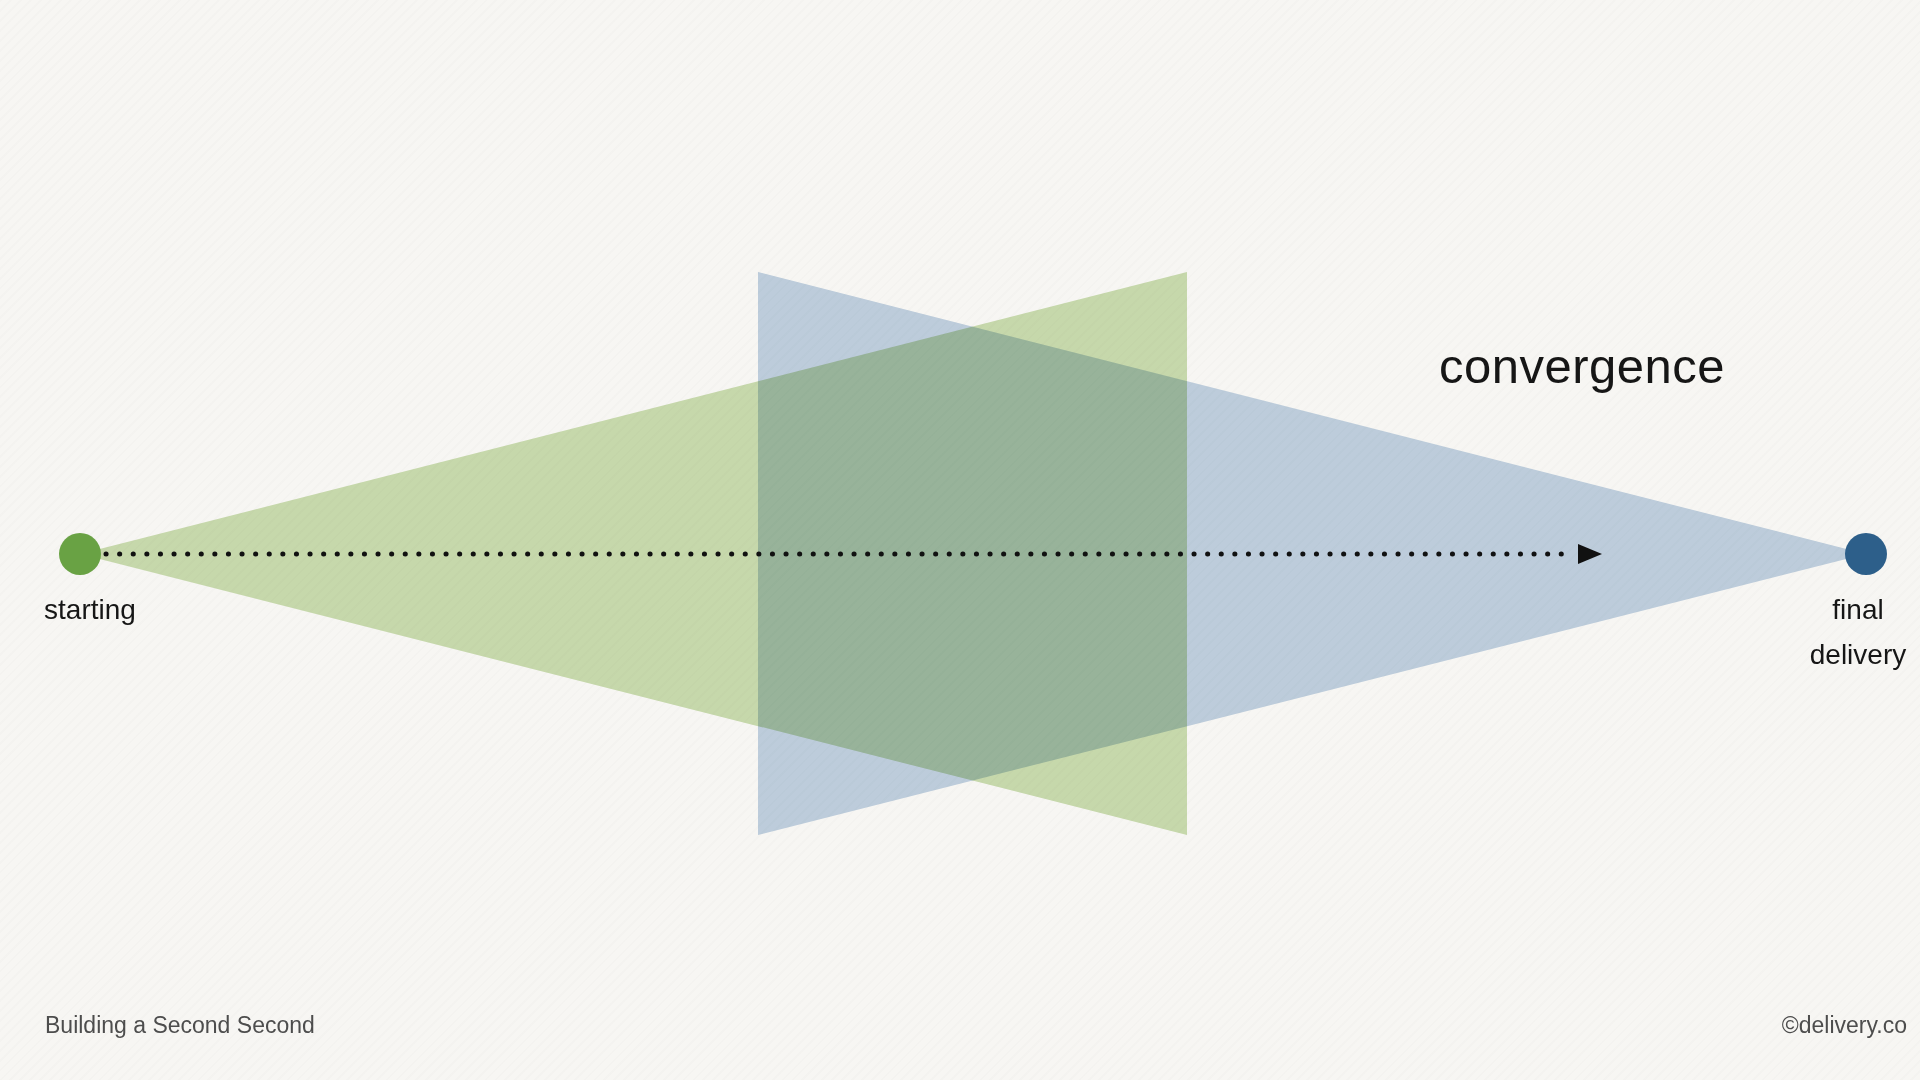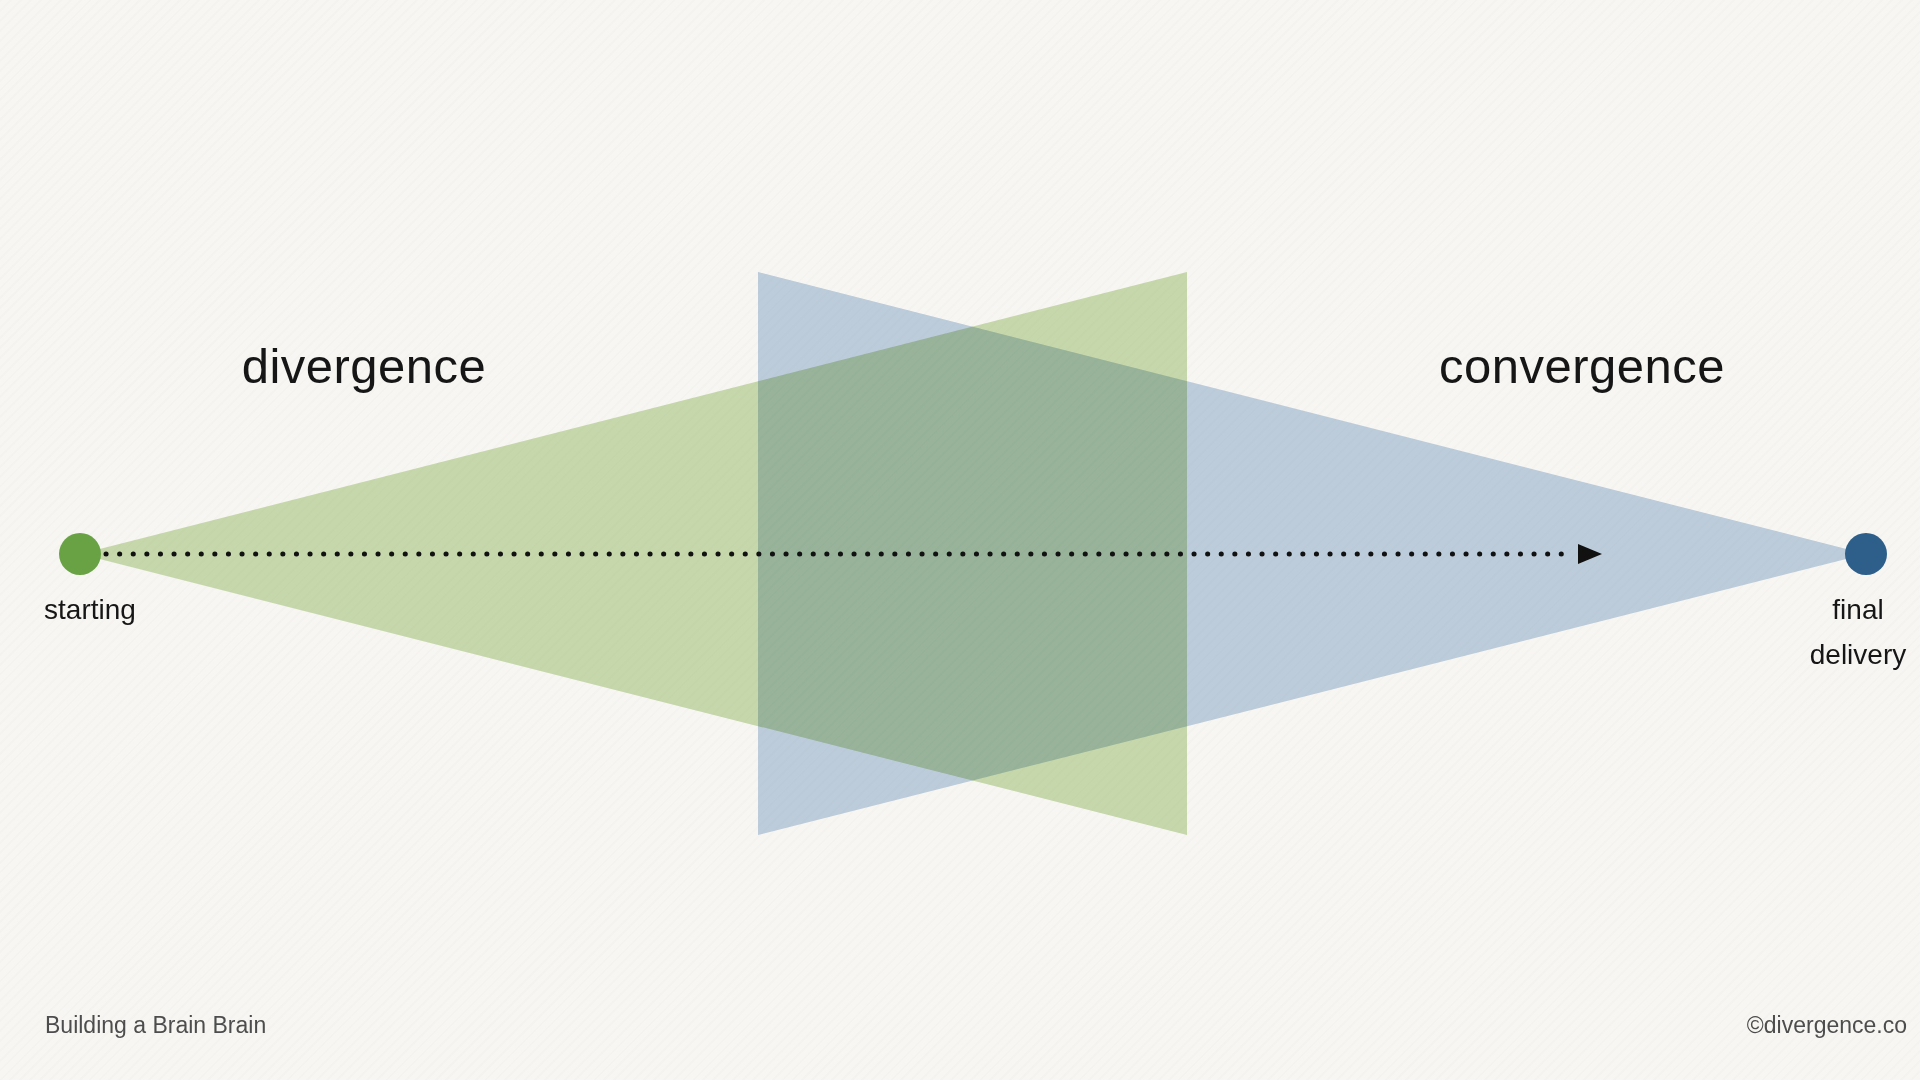--- a/index.html
+++ b/index.html
@@ -65,30 +65,29 @@
 
     <line x1="106" y1="554" x2="1572" y2="554" stroke-width="5" stroke-linecap="round" stroke-dasharray="0.1 13.5" stroke="#111111"></line>
 
     <polygon points="1602,554 1578,544 1578,564" fill="#111111"></polygon>
 
     <circle cx="80" cy="554" r="21" fill="#69a244"></circle>
 
     <circle cx="1866" cy="554" r="21" fill="#2d5f8a"></circle>
   </svg>
 
-  <div class="label phase-label" style="left: 364px; top: 338px;">divergence</div>
 
   <div class="label phase-label" style="left: 1582px; top: 338px; text-align: center;">convergence</div>
 
   <div class="label point-label" style="left: 90px; top: 588px;">
     <div>starting</div>
   </div>
 
   <div class="label point-label" style="left: 1858px; top: 588px;">
     <div>final</div>
     <div>delivery</div>
   </div>
 
-  <div class="footer-text" style="left: 45px; top: 1012px;">Building a Brain Brain</div>
+  <div class="footer-text" style="left: 45px; top: 1012px;">Building a Second Second</div>
 
-  <div class="footer-text" style="right: 13px; top: 1012px;">©divergence.co</div>
+  <div class="footer-text" style="right: 13px; top: 1012px;">©delivery.co</div>
 
 </div>
 
 </body></html>

